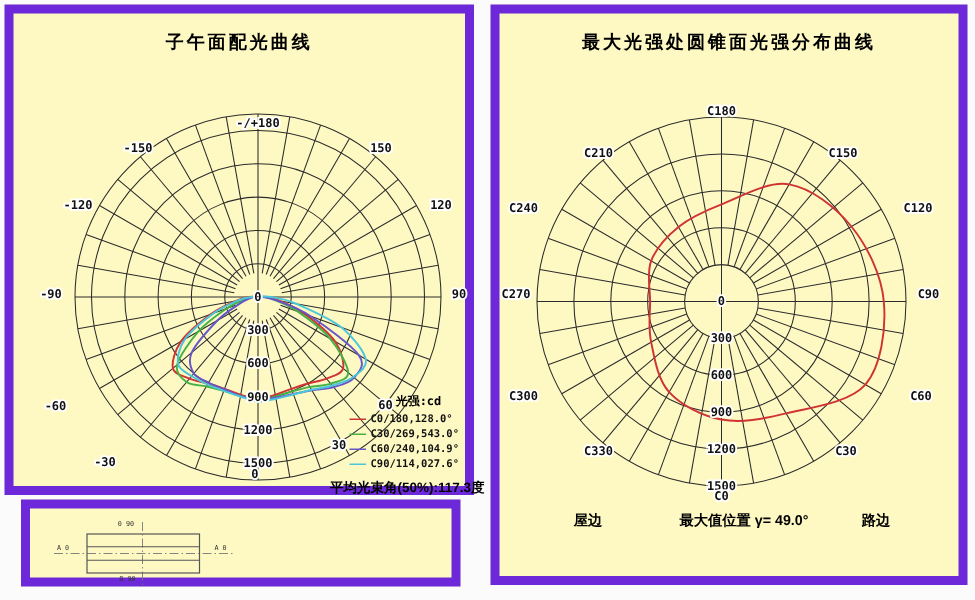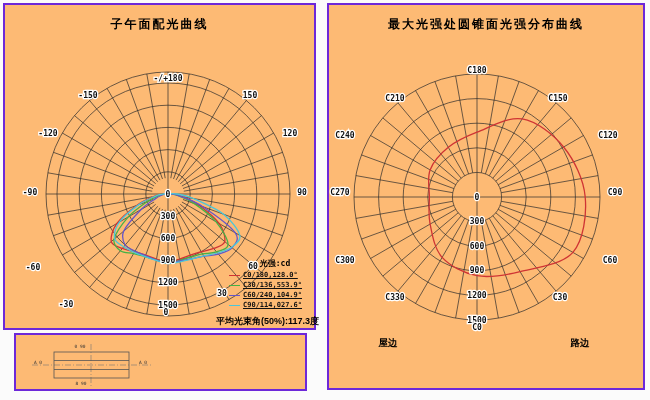--- a/index.html
+++ b/index.html
@@ -1,32 +1,32 @@
 <!DOCTYPE html>
 <html><head>
 <meta charset="utf-8">
 <style>
   html,body{margin:0;padding:0;background:#fbfbfb;}
   #canvas{position:relative;width:650px;height:400px;background:#fbfbfb;overflow:hidden;
           font-family:"DejaVu Sans Mono", monospace;}
-  .panel{position:absolute;background:#fdba74;border:2px solid #6d28d9;box-sizing:border-box;}
+  .panel{position:absolute;background:#fef9c3;border:6px solid #6d28d9;box-sizing:border-box;}
   #left-panel{left:3px;top:3px;width:313px;height:327px;}
   #right-panel{left:327px;top:3px;width:318px;height:387px;padding-left:38px;}
   #dim-box{left:14px;top:333px;width:293px;height:58px;}
   .chart-title{position:absolute;left:0;top:11px;width:100%;text-align:center;
 
                font:bold 12px "Liberation Sans", sans-serif;color:#000;letter-spacing:2px;}
   .chart-svg{position:absolute;left:0;top:0;}
   .grid{stroke:#2b2b2b;stroke-width:0.7;fill:none;}
   .curve{fill:none;stroke-width:1.3;stroke-linejoin:round;}
   .tick{font:bold 8px "DejaVu Sans Mono",monospace;fill:#101010;text-anchor:middle;
         paint-order:stroke;stroke:#ffffff;stroke-width:2.5px;}
   #legend{position:absolute;left:224px;top:253px;width:92px;}
   #legend .legend-title{font:bold 8px "DejaVu Sans Mono",monospace;color:#000;text-align:center;margin-bottom:1px;}
-  .lrow{font:bold 7px "DejaVu Sans Mono",monospace;color:#111;white-space:nowrap;line-height:10px;text-decoration:underline;}
+  .lrow{font:bold 7px "DejaVu Sans Mono",monospace;color:#111;white-space:nowrap;line-height:10px;}
   .sw{display:inline-block;width:11px;height:0;border-top:1.6px solid #000;vertical-align:middle;margin-right:3px;}
   #left-footer{position:absolute;left:14px;top:310px;width:300px;text-align:right;
                font:bold 9px "Liberation Sans",sans-serif;color:#000;}
   .rf{position:absolute;top:332px;transform:translateX(-50%);white-space:nowrap;
       font:bold 9.5px "Liberation Sans",sans-serif;color:#000;}
   .dim-label{position:absolute;font:4.5px "DejaVu Sans Mono",monospace;color:#333;transform:translate(-50%,-50%);}
   .dimline{stroke:#555;stroke-width:0.8;fill:none;}
   .cline{stroke:#777;stroke-width:0.6;fill:none;stroke-dasharray:6 2 1 2;}
 </style>
 </head>
@@ -98,21 +98,21 @@
         <text x="297" y="189.5" class="tick">90</text>
         <text x="28" y="264.5" class="tick">-60</text>
         <text x="248" y="263.5" class="tick">60</text>
         <text x="61" y="301.5" class="tick">-30</text>
         <text x="217" y="290.5" class="tick">30</text>
         <text x="161" y="309.5" class="tick">0</text>
       </svg>
     <div id="legend">
       <div class="legend-title">光强:cd</div>
       <div class="lrow"><span class="sw" style="border-top-color: rgb(207, 52, 52);"></span><span>C0/180,128.0°</span></div>
-      <div class="lrow"><span class="sw" style="border-top-color: rgb(70, 178, 70);"></span><span>C30/136,553.9°</span></div>
+      <div class="lrow"><span class="sw" style="border-top-color: rgb(70, 178, 70);"></span><span>C30/269,543.0°</span></div>
       <div class="lrow"><span class="sw" style="border-top-color: rgb(102, 86, 200);"></span><span>C60/240,104.9°</span></div>
       <div class="lrow"><span class="sw" style="border-top-color: rgb(76, 198, 217);"></span><span>C90/114,027.6°</span></div>
     </div>
     <div id="left-footer">平均光束角(50%):117.3度</div>
   </div>
 
   <div id="right-panel" class="panel">
     <div class="chart-title">最大光强处圆锥面光强分布曲线</div>
     <svg id="svg-right" class="chart-svg" width="314" height="383">
         <circle cx="148" cy="192" r="24.6" class="grid"></circle>
@@ -170,20 +170,21 @@
         <text x="279" y="132.5" class="tick">C120</text>
         <text x="229" y="95.5" class="tick">C150</text>
         <text x="148" y="67.5" class="tick">C180</text>
         <text x="66" y="95.5" class="tick">C210</text>
         <text x="16" y="132.5" class="tick">C240</text>
         <text x="11" y="189.5" class="tick">C270</text>
         <text x="16" y="257.5" class="tick">C300</text>
         <text x="66" y="294.5" class="tick">C330</text>
       </svg>
     <span class="rf" style="left:59px">屋边</span>
+    <span class="rf" style="left:163px">最大值位置 γ= 49.0°</span>
     <span class="rf" style="left:251px">路边</span>
   </div>
 
   <div id="dim-box" class="panel">
     <svg width="289" height="54">
       <line class="cline" x1="16" y1="30" x2="135" y2="30"></line>
       <line class="cline" x1="75" y1="9" x2="75" y2="51"></line>
       <rect class="dimline" x="38" y="17" width="75" height="26"></rect>
       <line class="dimline" x1="38" y1="25.5" x2="113" y2="25.5"></line>
       <line class="dimline" x1="38" y1="34.5" x2="113" y2="34.5"></line>

